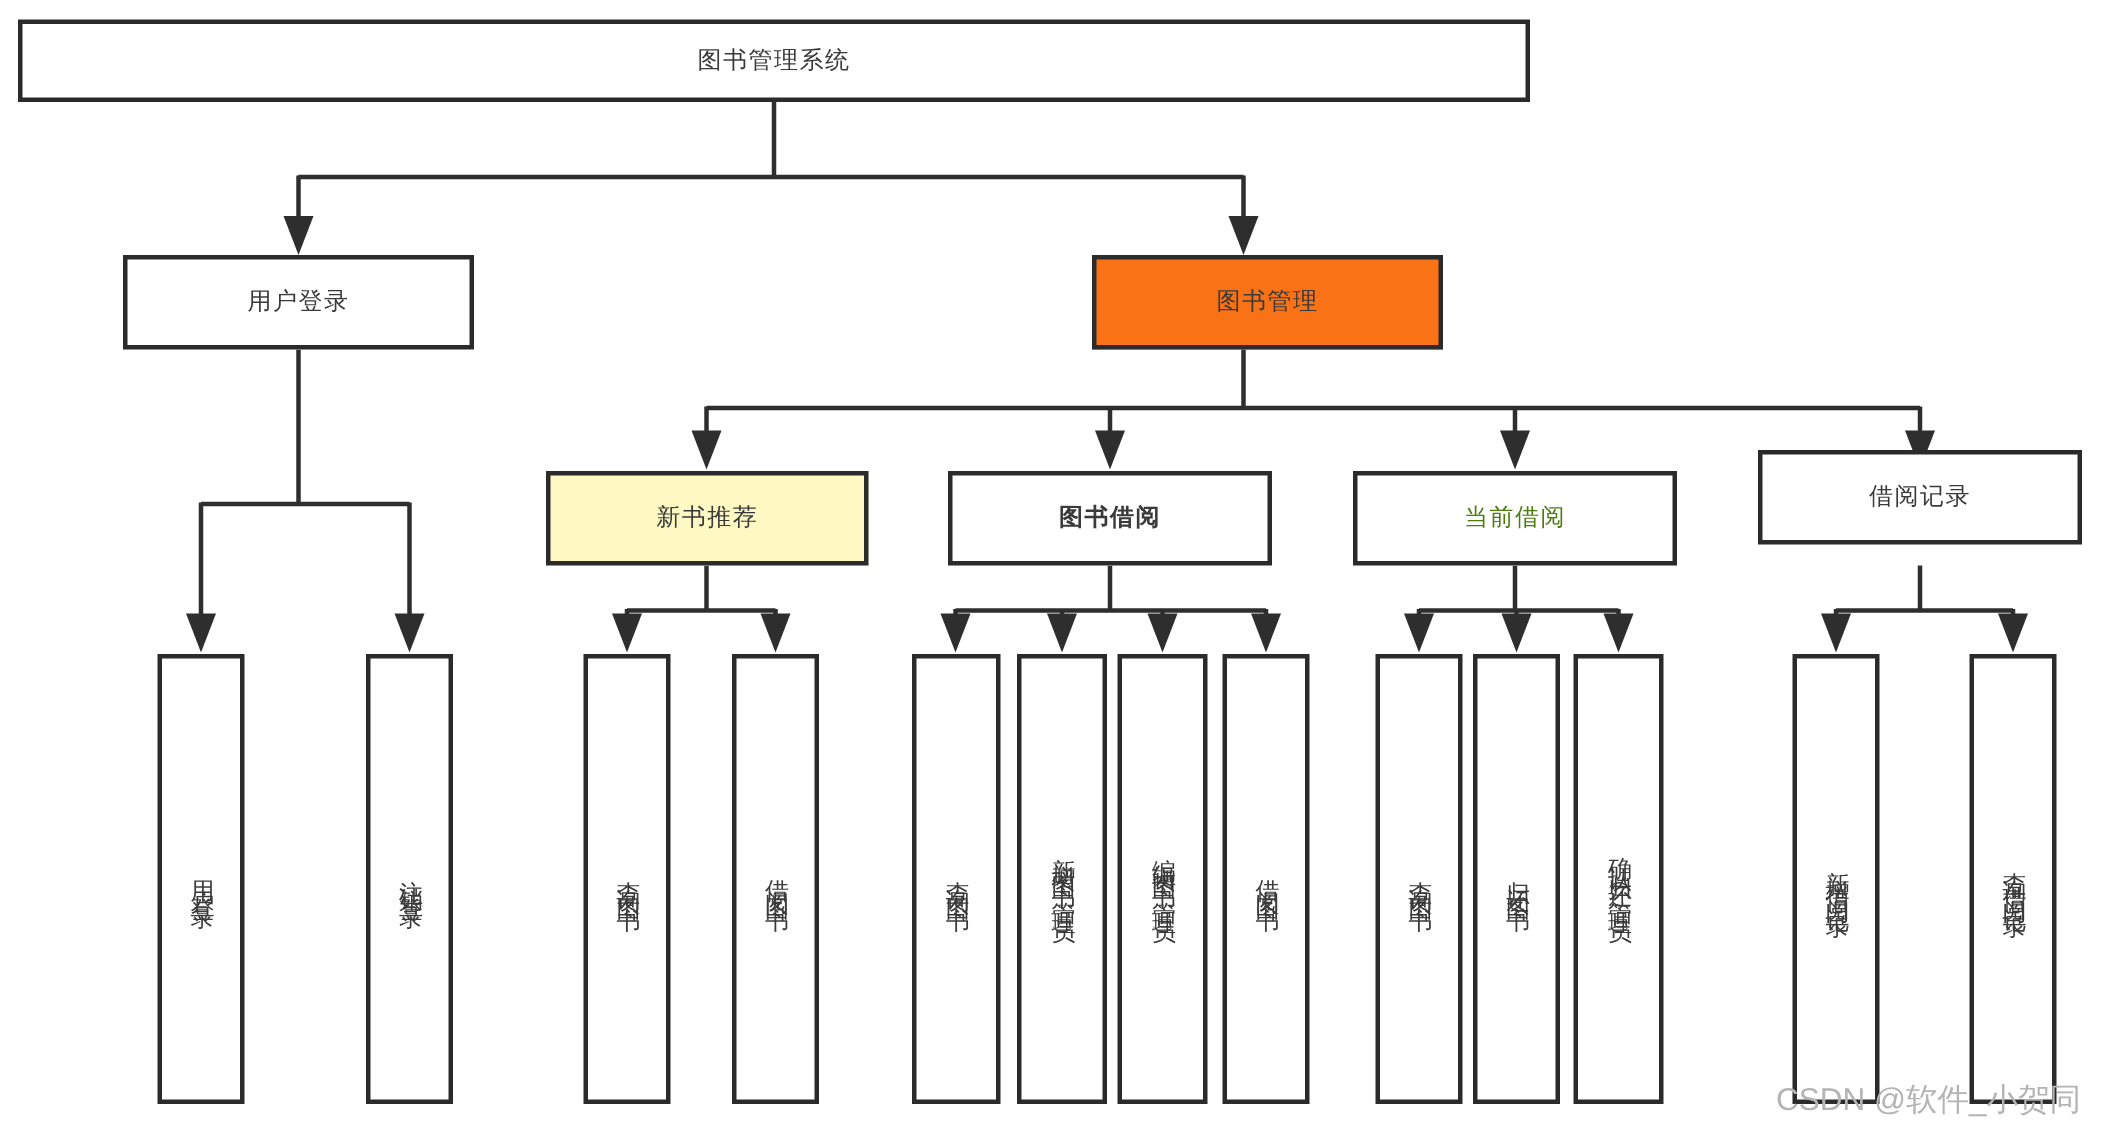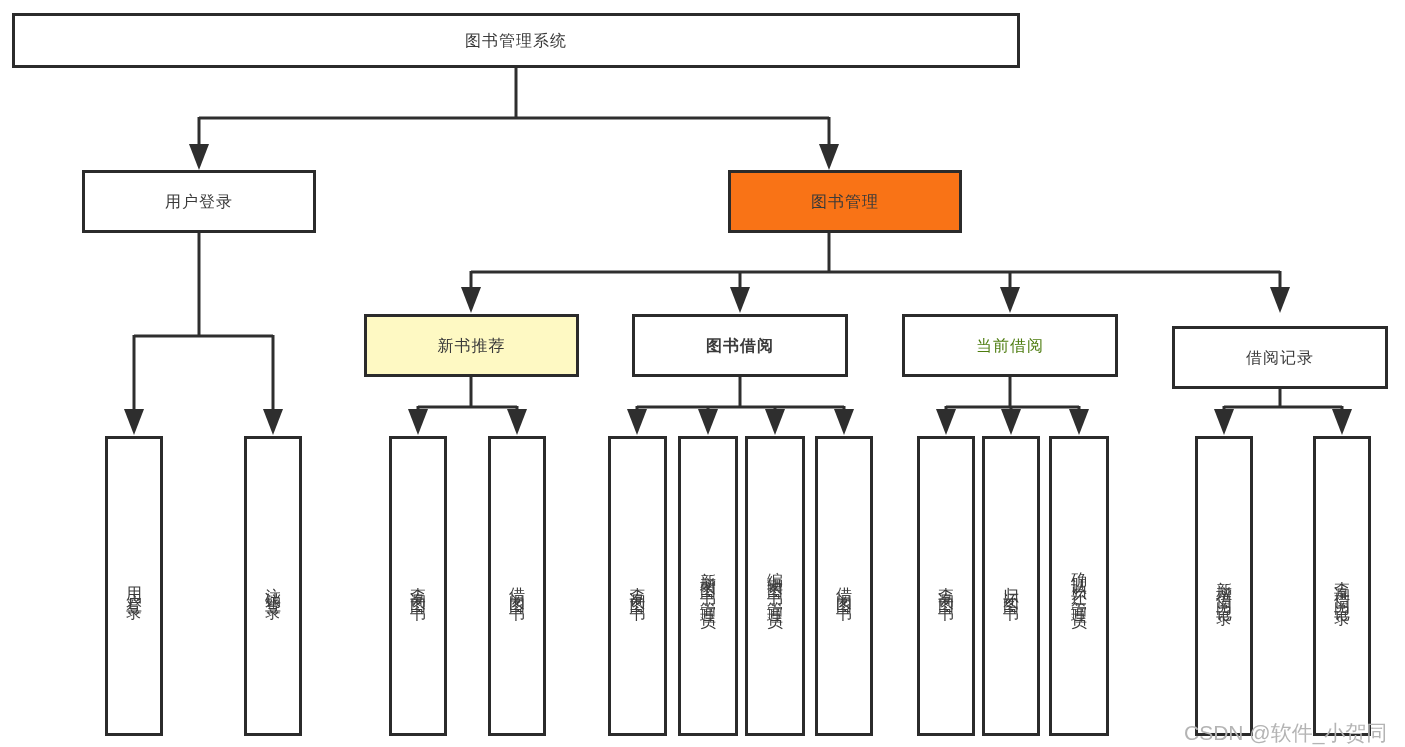--- a/index.html
+++ b/index.html
@@ -106,21 +106,21 @@
       <polygon points="1342,435 1332,409 1352,409" fill="#2e2e2e"></polygon>
       <polyline points="1342,406 1342,413" fill="none" stroke="#2e2e2e" stroke-width="3"></polyline>
     </svg>
   <div id="node-layer">
       <div class="node horizontal" style="left: 12px; top: 13px; width: 1008px; height: 55px; border-color: rgb(43, 43, 43); background: rgb(255, 255, 255); color: rgb(58, 58, 58);">图书管理系统</div>
       <div class="node horizontal" style="left: 82px; top: 170px; width: 234px; height: 63px; border-color: rgb(43, 43, 43); background: rgb(255, 255, 255); color: rgb(58, 58, 58);">用户登录</div>
       <div class="node horizontal" style="left: 712px; top: 170px; width: 234px; height: 63px; border-color: rgb(43, 43, 43); background: #f97316; color: rgb(58, 58, 58); margin-left: 16px;">图书管理</div>
       <div class="node horizontal" style="left: 364px; top: 314px; width: 215px; height: 63px; border-color: rgb(43, 43, 43); background: #fef9c3; color: rgb(58, 58, 58);">新书推荐</div>
       <div class="node horizontal" style="left: 632px; top: 314px; width: 216px; height: 63px; border-color: rgb(43, 43, 43); background: rgb(255, 255, 255); color: rgb(58, 58, 58); font-weight: bold;">图书借阅</div>
       <div class="node horizontal" style="left: 902px; top: 314px; width: 216px; height: 63px; border-color: rgb(43, 43, 43); background: rgb(255, 255, 255); color: #4d7c0f;">当前借阅</div>
-      <div class="node horizontal" style="left: 1172px; top: 326px; width: 216px; height: 63px; border-color: rgb(43, 43, 43); background: rgb(255, 255, 255); color: rgb(58, 58, 58);">借阅记录</div>
+      <div class="node horizontal" style="left: 1172px; top: 300px; width: 216px; height: 63px; border-color: rgb(43, 43, 43); background: rgb(255, 255, 255); color: rgb(58, 58, 58);">借阅记录</div>
       <div class="node vertical" style="left: 105px; top: 436px; width: 58px; height: 300px; border-color: rgb(43, 43, 43); background: rgb(255, 255, 255); color: rgb(58, 58, 58);">用户登录</div>
       <div class="node vertical" style="left: 244px; top: 436px; width: 58px; height: 300px; border-color: rgb(43, 43, 43); background: rgb(255, 255, 255); color: rgb(58, 58, 58);">注销登录</div>
       <div class="node vertical" style="left: 389px; top: 436px; width: 58px; height: 300px; border-color: rgb(43, 43, 43); background: rgb(255, 255, 255); color: rgb(58, 58, 58);">查询图书</div>
       <div class="node vertical" style="left: 488px; top: 436px; width: 58px; height: 300px; border-color: rgb(43, 43, 43); background: rgb(255, 255, 255); color: rgb(58, 58, 58);">借阅图书</div>
       <div class="node vertical" style="left: 608px; top: 436px; width: 59px; height: 300px; border-color: rgb(43, 43, 43); background: rgb(255, 255, 255); color: rgb(58, 58, 58);">查询图书</div>
       <div class="node vertical" style="left: 678px; top: 436px; width: 60px; height: 300px; border-color: rgb(43, 43, 43); background: rgb(255, 255, 255); color: rgb(58, 58, 58);">新增图书（管理员）</div>
       <div class="node vertical" style="left: 745px; top: 436px; width: 60px; height: 300px; border-color: rgb(43, 43, 43); background: rgb(255, 255, 255); color: rgb(58, 58, 58);">编辑图书（管理员）</div>
       <div class="node vertical" style="left: 815px; top: 436px; width: 58px; height: 300px; border-color: rgb(43, 43, 43); background: rgb(255, 255, 255); color: rgb(58, 58, 58);">借阅图书</div>
       <div class="node vertical" style="left: 917px; top: 436px; width: 58px; height: 300px; border-color: rgb(43, 43, 43); background: rgb(255, 255, 255); color: rgb(58, 58, 58);">查询图书</div>
       <div class="node vertical" style="left: 982px; top: 436px; width: 58px; height: 300px; border-color: rgb(43, 43, 43); background: rgb(255, 255, 255); color: rgb(58, 58, 58);">归还图书</div>

